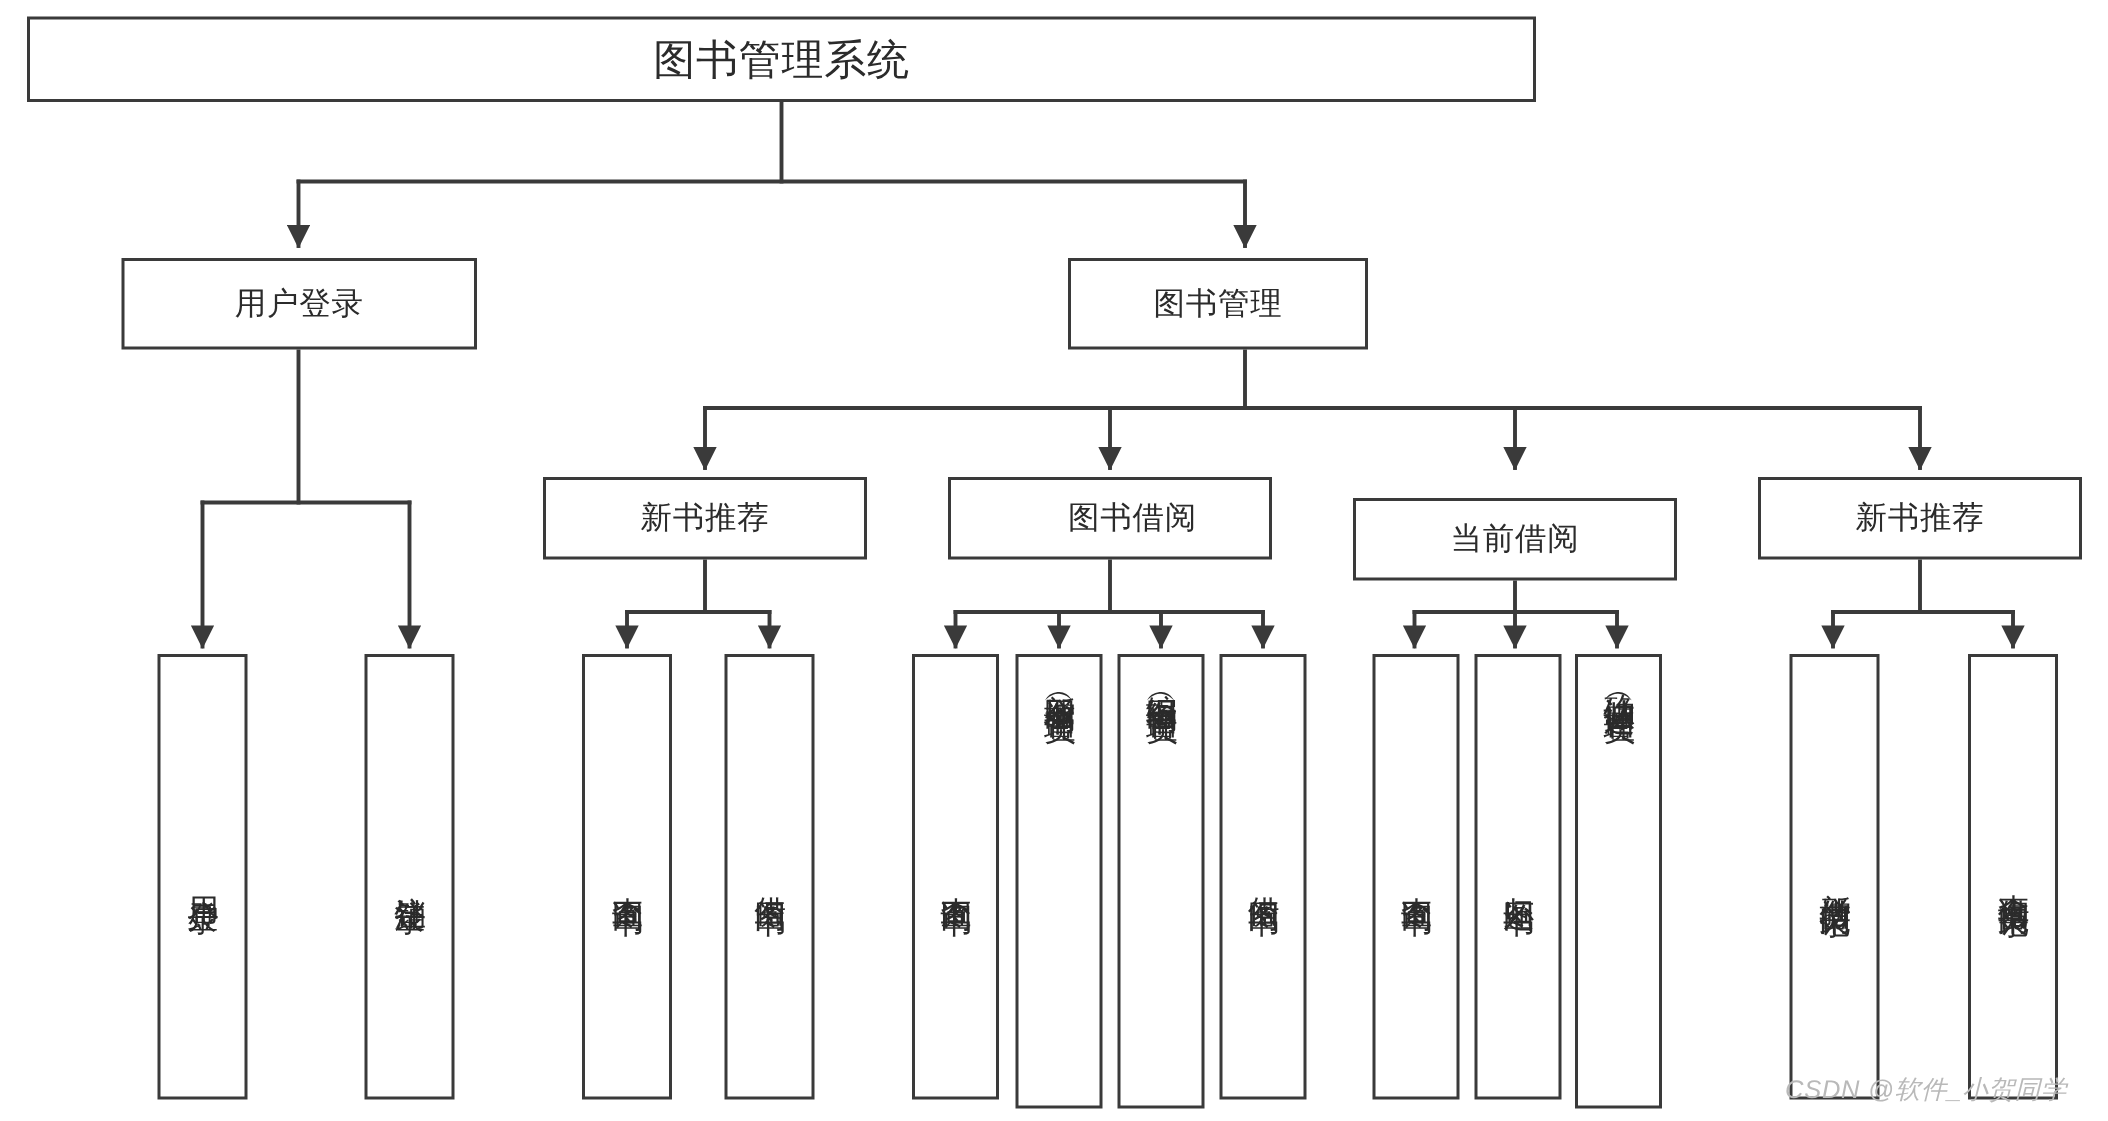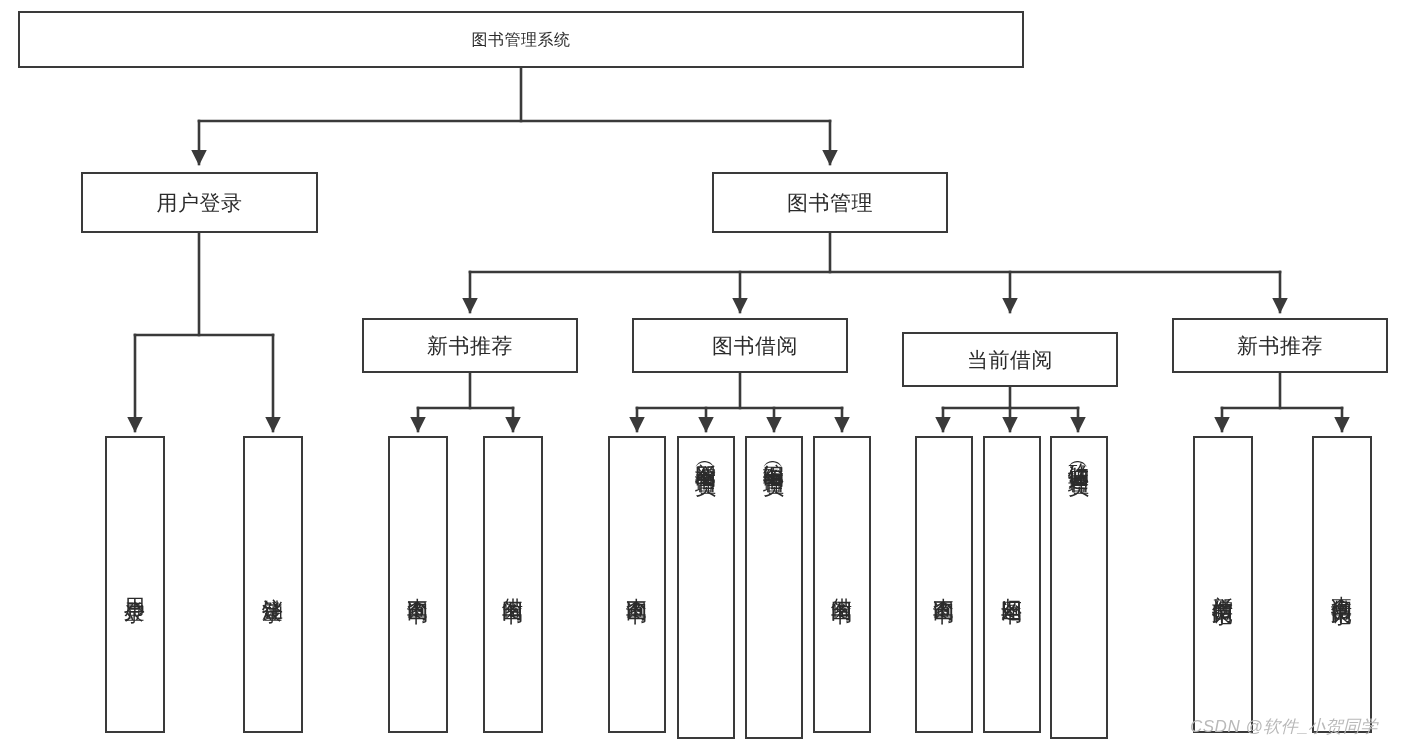--- a/index.html
+++ b/index.html
@@ -41,21 +41,21 @@
     display: block;
     text-align: center;
     white-space: pre-line;
   }
   
   .node.horiz .node-label {
     font-size: 21px;
     letter-spacing: 0.5px;
   }
   .node.root .node-label {
-    font-size: 16px;
+    font-size: 28px;
     letter-spacing: 0.5px;
     text-align: right;
   }
   
   .node.vert {
     align-items: flex-start;
     padding-top: 8px;
   }
   .node.vert .node-label {
     writing-mode: vertical-rl;
@@ -134,21 +134,21 @@
     </g>
   </svg>
 
   <div class="node root horiz" style="left:18px; top:11px; width:1006px; height:57px;">
     <span class="node-label">图书管理系统</span>
   </div>
 
   <div class="node horiz" style="left:81px; top:172px; width:237px; height:61px;">
     <span class="node-label">用户登录</span>
   </div>
-  <div class="node horiz" style="left:712px; top:172px; width:236px; height:61px;">
+  <div class="node horiz" style="left:712px; top:172px; width:200px; height:61px;">
     <span class="node-label">图书管理</span>
   </div>
 
   <div class="node horiz" style="left:362px; top:318px; width:216px; height:55px;">
     <span class="node-label">新书推荐</span>
   </div>
   <div class="node horiz" style="left:632px; top:318px; width:216px; height:55px;padding-left:30px;">
     <span class="node-label">图书借阅</span>
   </div>
   <div class="node horiz" style="left:902px; top:332px; width:216px; height:55px;">

